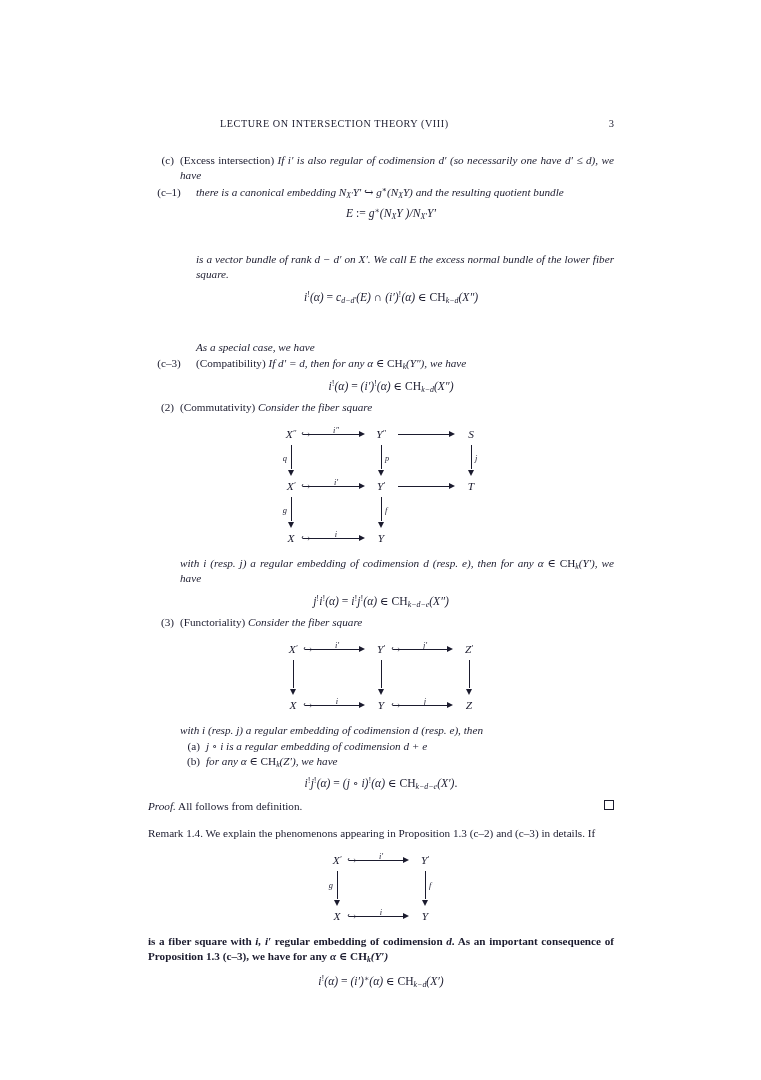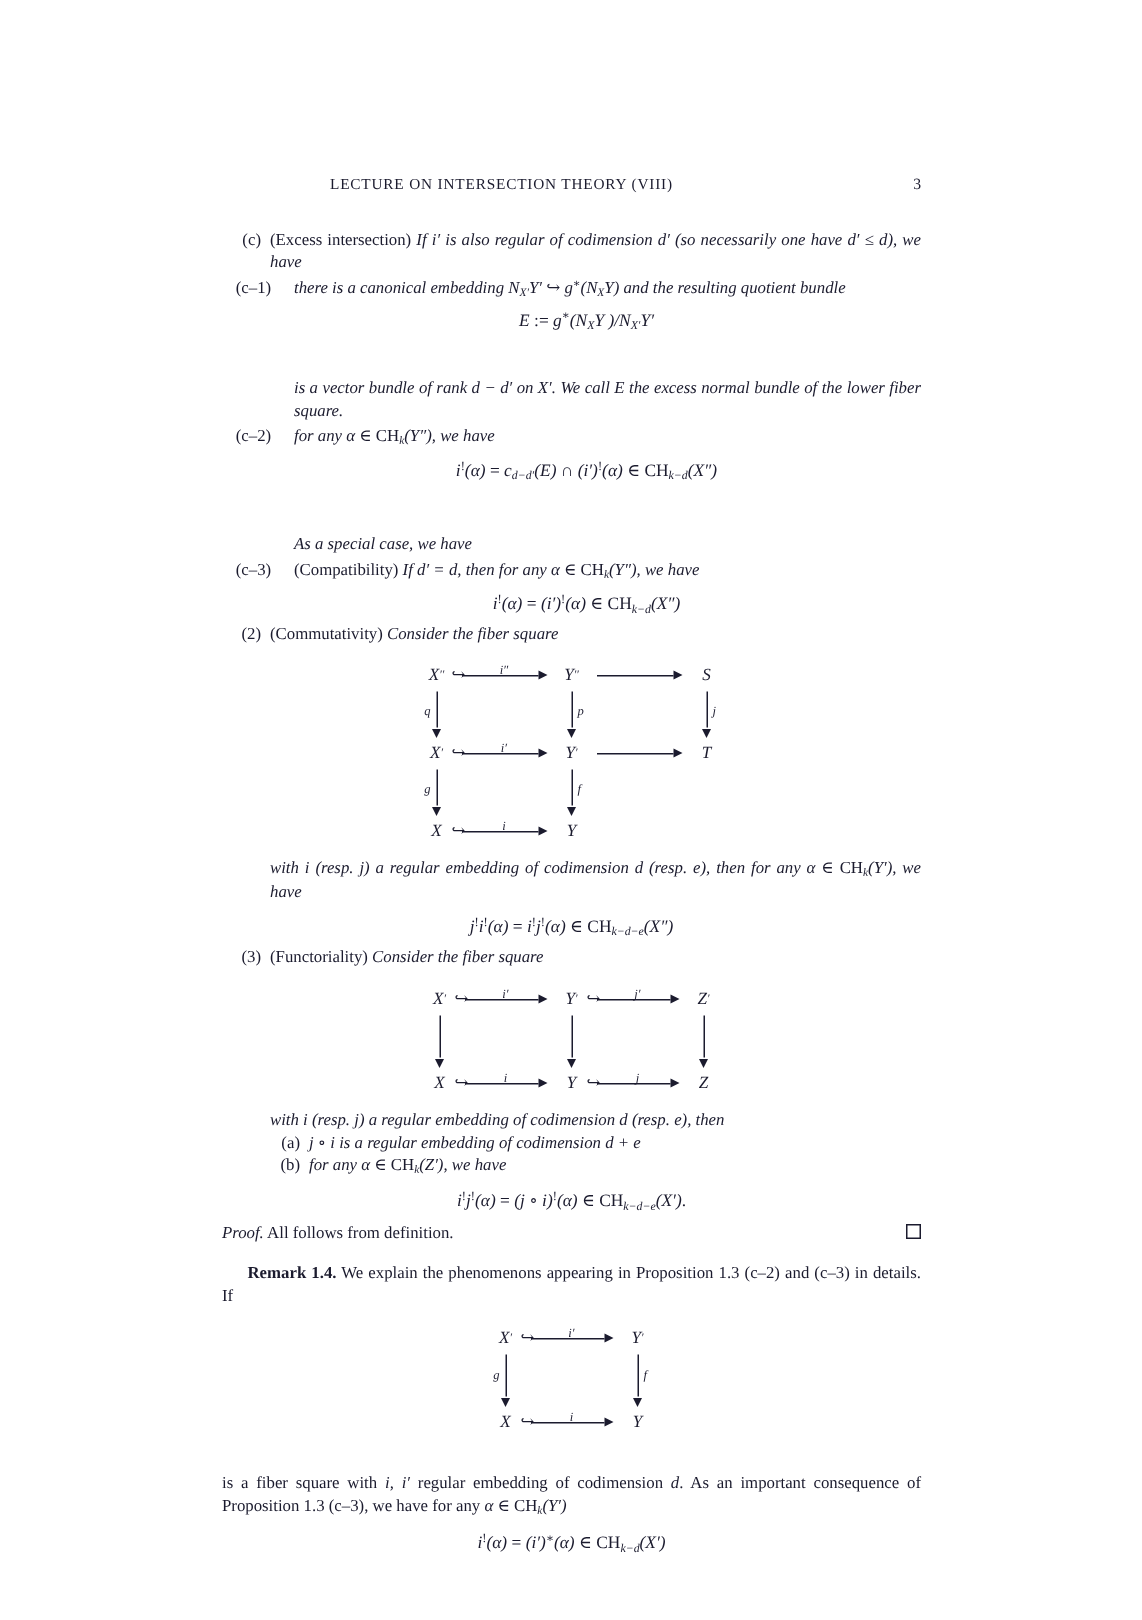--- a/index.html
+++ b/index.html
@@ -15,21 +15,21 @@
   .content{position:absolute;left:148px;top:118px;width:466px;}
 
   
   .runhead{display:flex;justify-content:space-between;align-items:baseline;
            font-size:10.2px;letter-spacing:.55px;margin-bottom:24px;}
   .runhead .ttl{margin-left:72px;}
   .runhead .pno{font-size:10.5px;letter-spacing:0;}
 
   
   .it{font-style:italic;}
-  .bf{font-weight:bold;margin-left:17px;}
+  .bf{font-weight:normal;}
   .para{text-align:justify;line-height:1.37;}
 
   
   .m{font-style:italic;font-family:"Liberation Serif","DejaVu Serif",serif;}
   .mr{font-style:normal;}
   sup,sub{font-size:.68em;line-height:0;}
   sup{vertical-align:.52em;}
   sub{vertical-align:-.28em;}
   .shriek{font-style:normal;vertical-align:.50em;font-size:.72em;}
 
@@ -66,21 +66,21 @@
                 width:0;height:0;border-top:6px solid #1b1b2e;
                 border-left:3px solid transparent;border-right:3px solid transparent;}
   .varrow .lab{position:absolute;right:50%;top:42%;transform:translateY(-50%);
                margin-right:4px;font-style:italic;font-size:8.4px;}
   .varrow .lab.right{right:auto;left:50%;margin-right:0;margin-left:4px;}
 
   
   .proofline{display:flex;justify-content:space-between;align-items:flex-start;margin-top:9px;}
   .qed{display:inline-block;width:8px;height:8px;border:1px solid #1b1b2e;}
   .remark{margin-top:14px;line-height:1.37;text-align:justify;}
-  .closing{margin-top:24px;line-height:1.37;text-align:justify;}
+  .closing{margin-top:8px;line-height:1.37;text-align:justify;font-weight:bold;}
 </style>
 </head>
 <body>
 
 <div class="page">
 <div class="content">
 
   <div class="runhead">
     <span class="ttl">LECTURE ON INTERSECTION THEORY (VIII)</span>
     <span class="pno">3</span>
@@ -97,24 +97,20 @@
   </div>
 
   <div class="disp disp-ind">
     <span class="m">E</span> <span class="mr">:=</span> <span class="m">g</span><sup class="mr">∗</sup><span class="m">(N<sub>X</sub>Y )/N<sub>X′</sub>Y′</span>
   </div>
 
   <div class="lvl2" style="padding-left:48px;margin-top:32px;">
     <span class="it">is a vector bundle of rank <span class="m">d</span> − <span class="m">d</span><span class="m">′</span> on <span class="m">X</span><span class="m">′</span>. We call <span class="m">E</span> the excess normal bundle of the lower fiber square.</span>
   </div>
 
-  <div class="lvl2">
-    <span class="lbl">(c–2)</span>
-    <span class="it">for any <span class="m">α</span> ∈ <span class="mr">CH</span><sub class="m">k</sub><span class="m">(Y″)</span>, we have</span>
-  </div>
 
   <div class="disp disp-ind">
     <span class="m">i</span><span class="shriek">!</span><span class="m">(α)</span> = <span class="m">c<sub>d−d′</sub>(E)</span> ∩ <span class="m">(i′)</span><span class="shriek">!</span><span class="m">(α)</span> ∈ <span class="mr">CH</span><sub class="m">k−d</sub><span class="m">(X″)</span>
   </div>
 
   <div class="lvl2" style="padding-left:48px;margin-top:36px;">
     <span class="it">As a special case, we have</span>
   </div>
 
   <div class="lvl2">

